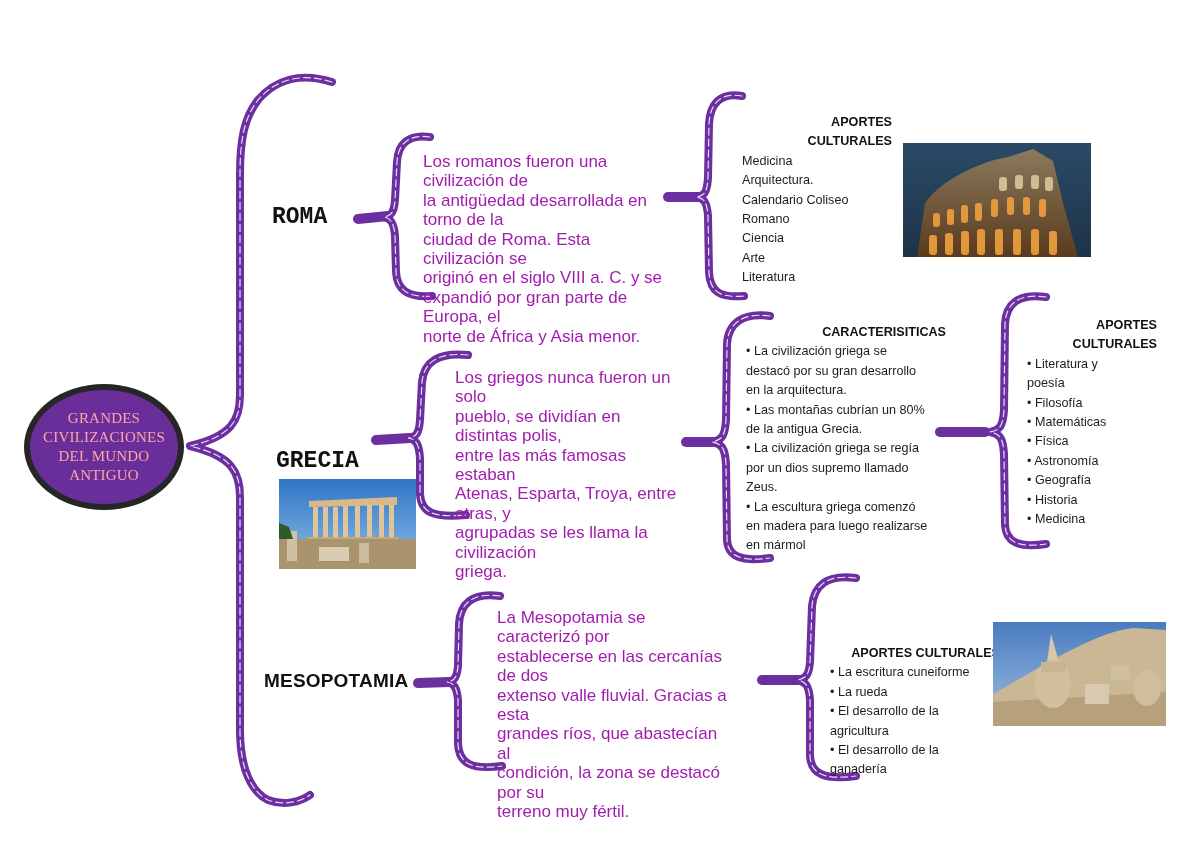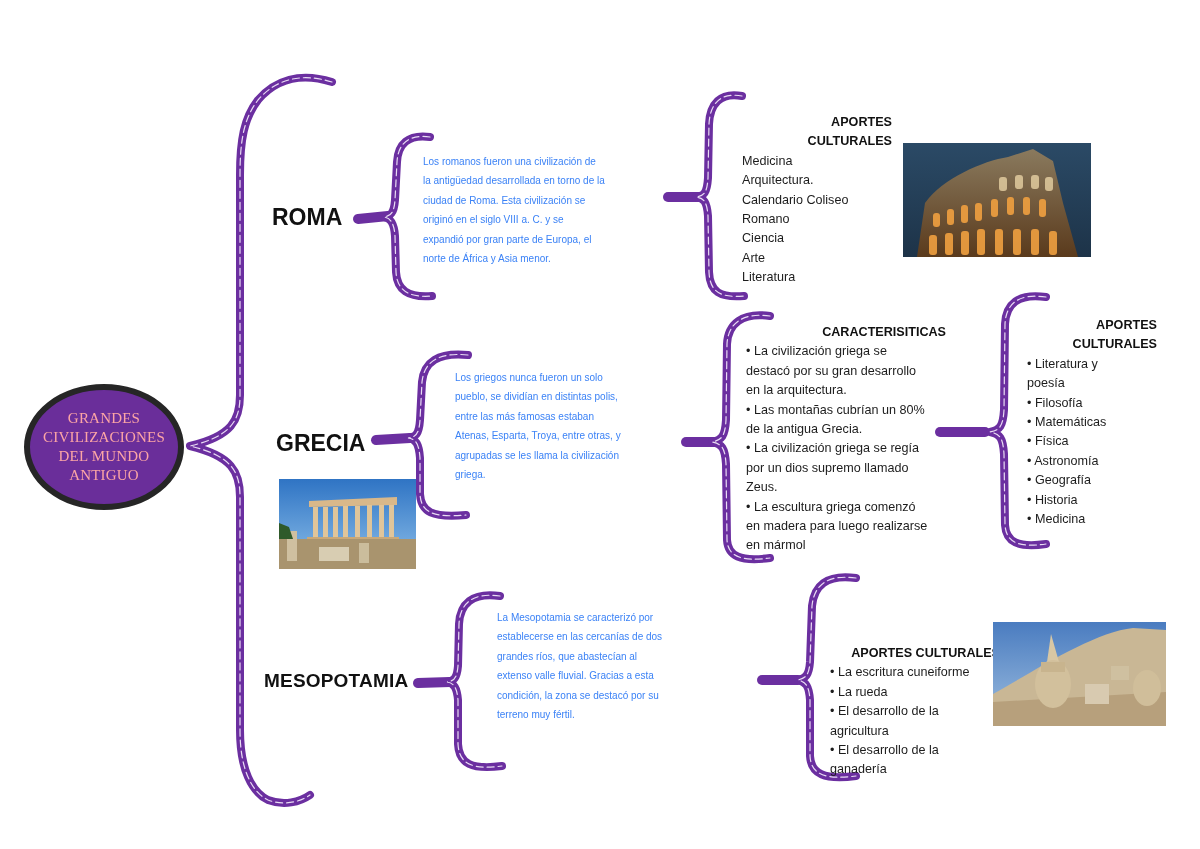--- a/index.html
+++ b/index.html
@@ -1,22 +1,22 @@
 <!DOCTYPE html>
 <html><head>
 <meta charset="utf-8">
 <style>
   html,body{margin:0;padding:0;background:#ffffff;}
   body{width:1200px;height:849px;position:relative;overflow:hidden;font-family:"Liberation Sans",sans-serif;color:#1a1a1a;}
   #braces{position:absolute;left:0;top:0;width:1200px;height:849px;}
   .root-node{position:absolute;left:24px;top:384px;width:160px;height:126px;border-radius:50%;background:#6a2e9a;border:6px solid #262626;box-sizing:border-box;display:flex;align-items:center;justify-content:center;text-align:center;}
   .root-node span{color:#fca5a5;font-family:"Liberation Serif",serif;font-size:15px;line-height:19px;white-space:pre-line;letter-spacing:0.2px;}
-  .title-serif{position:absolute;font-family:Liberation Sans, sans-serif;font-weight:bold;font-size:23px;color:#111;}
+  .title-serif{position:absolute;font-family:Liberation Mono, monospace;font-weight:bold;font-size:23px;color:#111;}
   .title-sans{position:absolute;font-family:"Liberation Sans",sans-serif;font-weight:bold;font-size:19px;color:#111;letter-spacing:0.2px;}
-  .text-block{position:absolute;font-size:10px;line-height:19.4px;color:#3b82f6;}
+  .text-block{position:absolute;font-size:17px;line-height:19.4px;color:#a21caf;}
   .text-block p{margin:0;}
   .list-block{position:absolute;font-size:12.6px;line-height:19.4px;color:#1c1c1c;}
   .list-block .head{font-weight:bold;color:#111;text-align:right;}
   .list-block .item{display:block;}
   .photo{position:absolute;overflow:hidden;}
   .photo svg{display:block;width:100%;height:100%;}
 </style>
 </head>
 <body>
 
@@ -138,21 +138,21 @@
     </g>
     <g fill="#f6e0b0" opacity="0.7">
       <rect x="96" y="34" width="8" height="14" rx="3"></rect>
         <rect x="112" y="32" width="8" height="14" rx="3"></rect>
         <rect x="128" y="32" width="8" height="14" rx="3"></rect>
         <rect x="142" y="34" width="8" height="14" rx="3"></rect>
     </g>
   </svg>
 </div>
 
-<div class="title-serif" style="left:276px;top:430px;">GRECIA</div>
+<div class="title-serif" style="left:276px;top:448px;">GRECIA</div>
 <div class="photo" style="left:279px;top:479px;width:137px;height:90px;">
   <svg viewBox="0 0 137 90" preserveAspectRatio="none">
     <defs>
       <linearGradient id="sky2" x1="0" y1="0" x2="0" y2="1">
           <stop offset="0" stop-color="#2f74c4"></stop>
           <stop offset="1" stop-color="#8ec0ea"></stop>
         </linearGradient>
     </defs>
     <rect width="137" height="90" fill="url(#sky2)"></rect>
     <path d="M30,22 L118,18 L118,26 L30,28 Z" fill="#d9b88a"></path>
@@ -207,22 +207,22 @@
   <span class="item">• Astronomía</span>
   <span class="item">• Geografía</span>
   <span class="item">• Historia</span>
   <span class="item">• Medicina</span>
 </div>
 
 <div class="title-sans" style="left:264px;top:670px;">MESOPOTAMIA</div>
 <div class="text-block" style="left:497px;top:608px;width:230px;">
   <p>La Mesopotamia se caracterizó por</p>
   <p>establecerse en las cercanías de dos</p>
+  <p>extenso valle fluvial. Gracias a esta</p>
   <p>grandes ríos, que abastecían al</p>
-  <p>extenso valle fluvial. Gracias a esta</p>
   <p>condición, la zona se destacó por su</p>
   <p>terreno muy fértil.</p>
 </div>
 <div class="list-block" style="left:830px;top:644px;width:170px;">
   <span class="item head">APORTES CULTURALES</span>
   <span class="item">• La escritura cuneiforme</span>
   <span class="item">• La rueda</span>
   <span class="item">• El desarrollo de la</span>
   <span class="item">agricultura</span>
   <span class="item">• El desarrollo de la</span>

